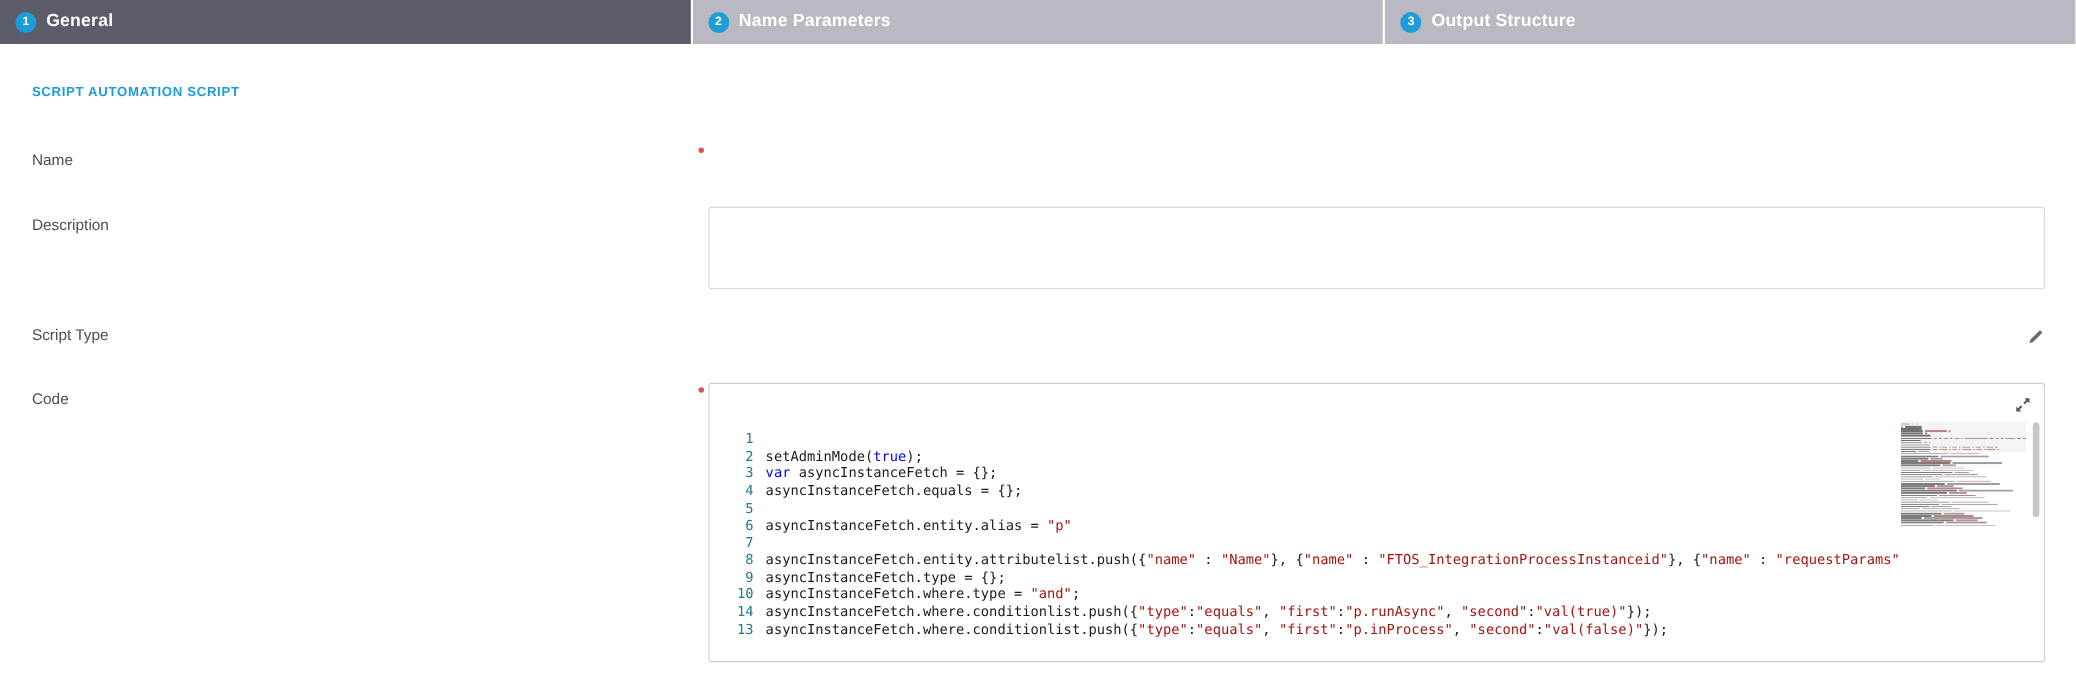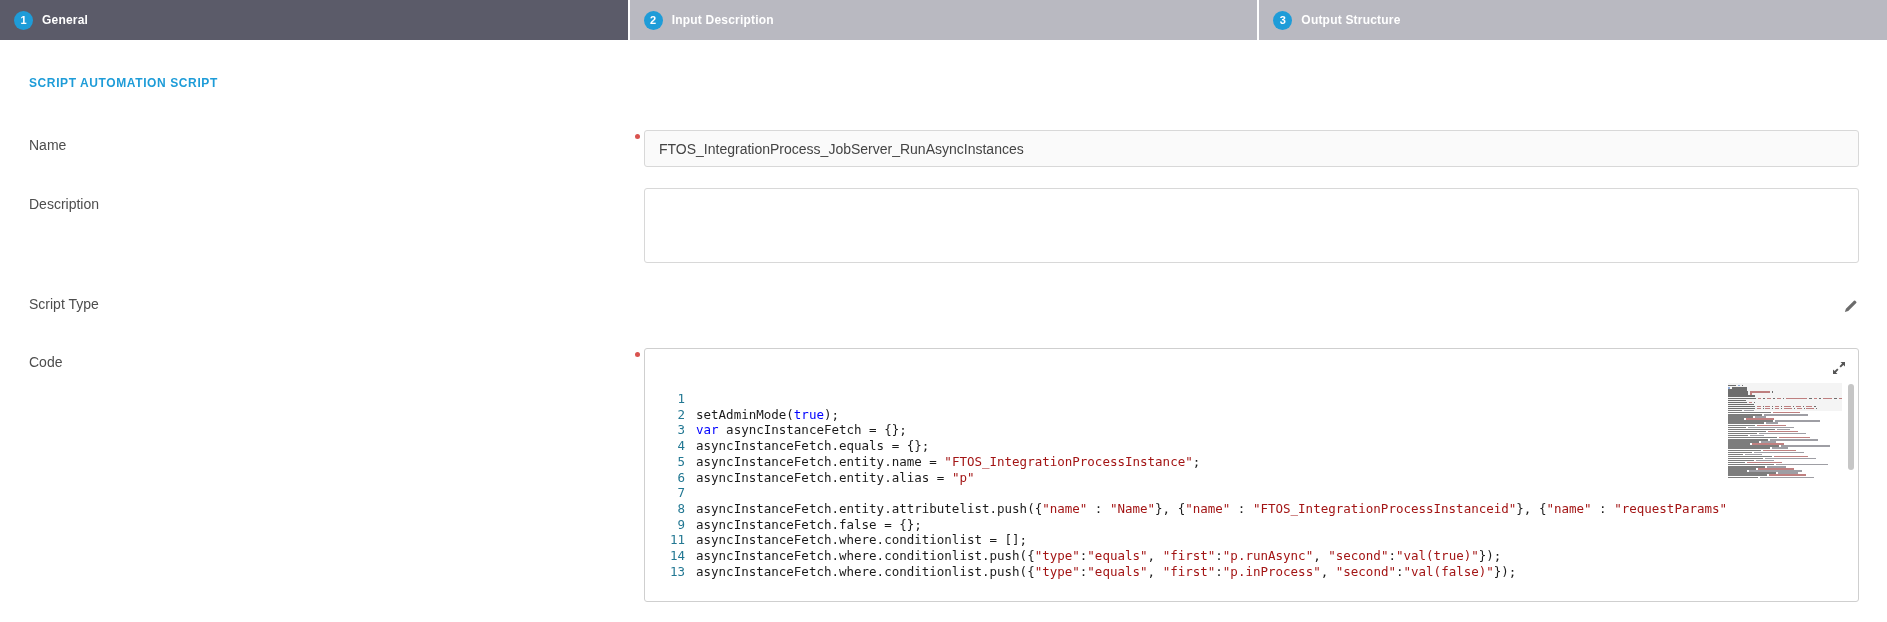--- a/index.html
+++ b/index.html
@@ -20,21 +20,21 @@
   }
   .step { flex: 1; display: flex; align-items: center; padding-left: 14px; color: #fff; cursor: pointer; }
   .step.active   { background: var(--step-active-bg); }
   .step.inactive { background: var(--step-inactive-bg); }
   .step-num {
     width: 19px; height: 19px; border-radius: 50%;
     background: var(--accent); color: #fff;
     display: flex; align-items: center; justify-content: center;
     font-size: 11px; font-weight: bold; margin-right: 9px; flex: none;
   }
-  .step-label { font-size: 12px; font-weight: 600; letter-spacing: .2px; }
+  .step-label { font-size: 16px; font-weight: 600; letter-spacing: .2px; }
 
   
   .section-title {
     position: absolute; left: 29px; top: 76px;
     font-size: 12px; font-weight: bold; letter-spacing: .6px;
     color: var(--accent);
   }
 
   .field-label { position: absolute; left: 29px; font-size: 14px; color: #4d4d4d; }
   .lbl-name { top: 137px; } .lbl-desc { top: 196px; } .lbl-type { top: 296px; } .lbl-code { top: 354px; }
@@ -95,33 +95,32 @@
 
 <div class="page">
 
   <div class="stepper" id="stepper">
       <div class="step active">
         <span class="step-num">1</span>
         <span class="step-label">General</span>
       </div>
       <div class="step inactive">
         <span class="step-num">2</span>
-        <span class="step-label">Input Description</span>
+        <span class="step-label">Name Parameters</span>
       </div>
       <div class="step inactive">
         <span class="step-num">3</span>
         <span class="step-label">Output Structure</span>
       </div>
     </div>
 
   <div class="section-title">SCRIPT AUTOMATION SCRIPT</div>
 
   <div class="field-label lbl-name">Name</div>
   <span class="req-dot dot-name"></span>
-  <input class="text-input" type="text" value="FTOS_IntegrationProcess_JobServer_RunAsyncInstances" style="">
 
   <div class="field-label lbl-desc">Description</div>
   <textarea class="textarea" style=""></textarea>
 
   <div class="field-label lbl-type">Script Type</div>
   <button class="icon-btn pencil-btn">
     <svg width="15" height="15" viewBox="0 0 16 16">
       <path fill="#6b6b6b" d="M11.7 1.9a1 1 0 0 1 1.4 0l1 1a1 1 0 0 1 0 1.4L5.6 12.8 2 13.9l1.1-3.6z"></path>
     </svg>
   </button>
@@ -135,26 +134,26 @@
         <path fill="#555" d="M8.5 1H13v4.5l-1.6-1.6-2.6 2.6-1.3-1.3 2.6-2.6z"></path>
         <path fill="#555" d="M5.5 13H1V8.5l1.6 1.6 2.6-2.6 1.3 1.3-2.6 2.6z"></path>
       </svg>
     </button>
 
     <div class="code-area" id="code-lines">
         <div class="code-line"><span class="ln">1</span><span class="lc"></span></div>
         <div class="code-line"><span class="ln">2</span><span class="lc">setAdminMode(<span class="tok-kw">true</span>);</span></div>
         <div class="code-line"><span class="ln">3</span><span class="lc"><span class="tok-kw">var</span> asyncInstanceFetch = {};</span></div>
         <div class="code-line"><span class="ln">4</span><span class="lc">asyncInstanceFetch.equals = {};</span></div>
-        <div class="code-line"><span class="ln">5</span><span class="lc">asyncInstanceFetch.entity.name = <span class="tok-str">"FTOS_IntegrationProcessInstance"</span>;</span></div>
+        <div class="code-line"><span class="ln">5</span></div>
         <div class="code-line"><span class="ln">6</span><span class="lc">asyncInstanceFetch.entity.alias = <span class="tok-str">"p"</span></span></div>
         <div class="code-line"><span class="ln">7</span></div>
         <div class="code-line"><span class="ln">8</span><span class="lc">asyncInstanceFetch.entity.attributelist.push({<span class="tok-str">"name"</span> : <span class="tok-str">"Name"</span>}, {<span class="tok-str">"name"</span> : <span class="tok-str">"FTOS_IntegrationProcessInstanceid"</span>}, {<span class="tok-str">"name"</span> : <span class="tok-str">"requestParams"</span>}, { : </span></div>
-        <div class="code-line"><span class="ln">9</span><span class="lc">asyncInstanceFetch.false = {};</span></div>
-        <div class="code-line"><span class="ln">11</span><span class="lc">asyncInstanceFetch.where.conditionlist = [];</span></div>
+        <div class="code-line"><span class="ln">9</span><span class="lc">asyncInstanceFetch.type = {};</span></div>
+        <div class="code-line"><span class="ln">10</span><span class="lc">asyncInstanceFetch.where.type = <span class="tok-str">"and"</span>;</span></div>
         <div class="code-line"><span class="ln">14</span><span class="lc">asyncInstanceFetch.where.conditionlist.push({<span class="tok-str">"type"</span>:<span class="tok-str">"equals"</span>, <span class="tok-str">"first"</span>:<span class="tok-str">"p.runAsync"</span>, <span class="tok-str">"second"</span>:<span class="tok-str">"val(true)"</span>});</span></div>
         <div class="code-line"><span class="ln">13</span><span class="lc">asyncInstanceFetch.where.conditionlist.push({<span class="tok-str">"type"</span>:<span class="tok-str">"equals"</span>, <span class="tok-str">"first"</span>:<span class="tok-str">"p.inProcess"</span>, <span class="tok-str">"second"</span>:<span class="tok-str">"val(false)"</span>});</span></div>
       </div>
 
     <div class="minimap">
       <div class="mm-viewport"></div>
       <div id="minimap-content">
           <div class="mm-row"></div>
           <div class="mm-row"><span class="mm-seg" style="width: 7.8px; background: rgb(85, 85, 85);"></span><span class="mm-seg" style="width: 2.4px; background: rgb(123, 156, 208);"></span><span class="mm-seg" style="width: 1.2px; background: rgb(85, 85, 85);"></span></div>
           <div class="mm-row"><span class="mm-seg" style="width: 1.8px; background: rgb(123, 156, 208);"></span><span class="mm-seg" style="width: 15px; background: rgb(85, 85, 85);"></span></div>

